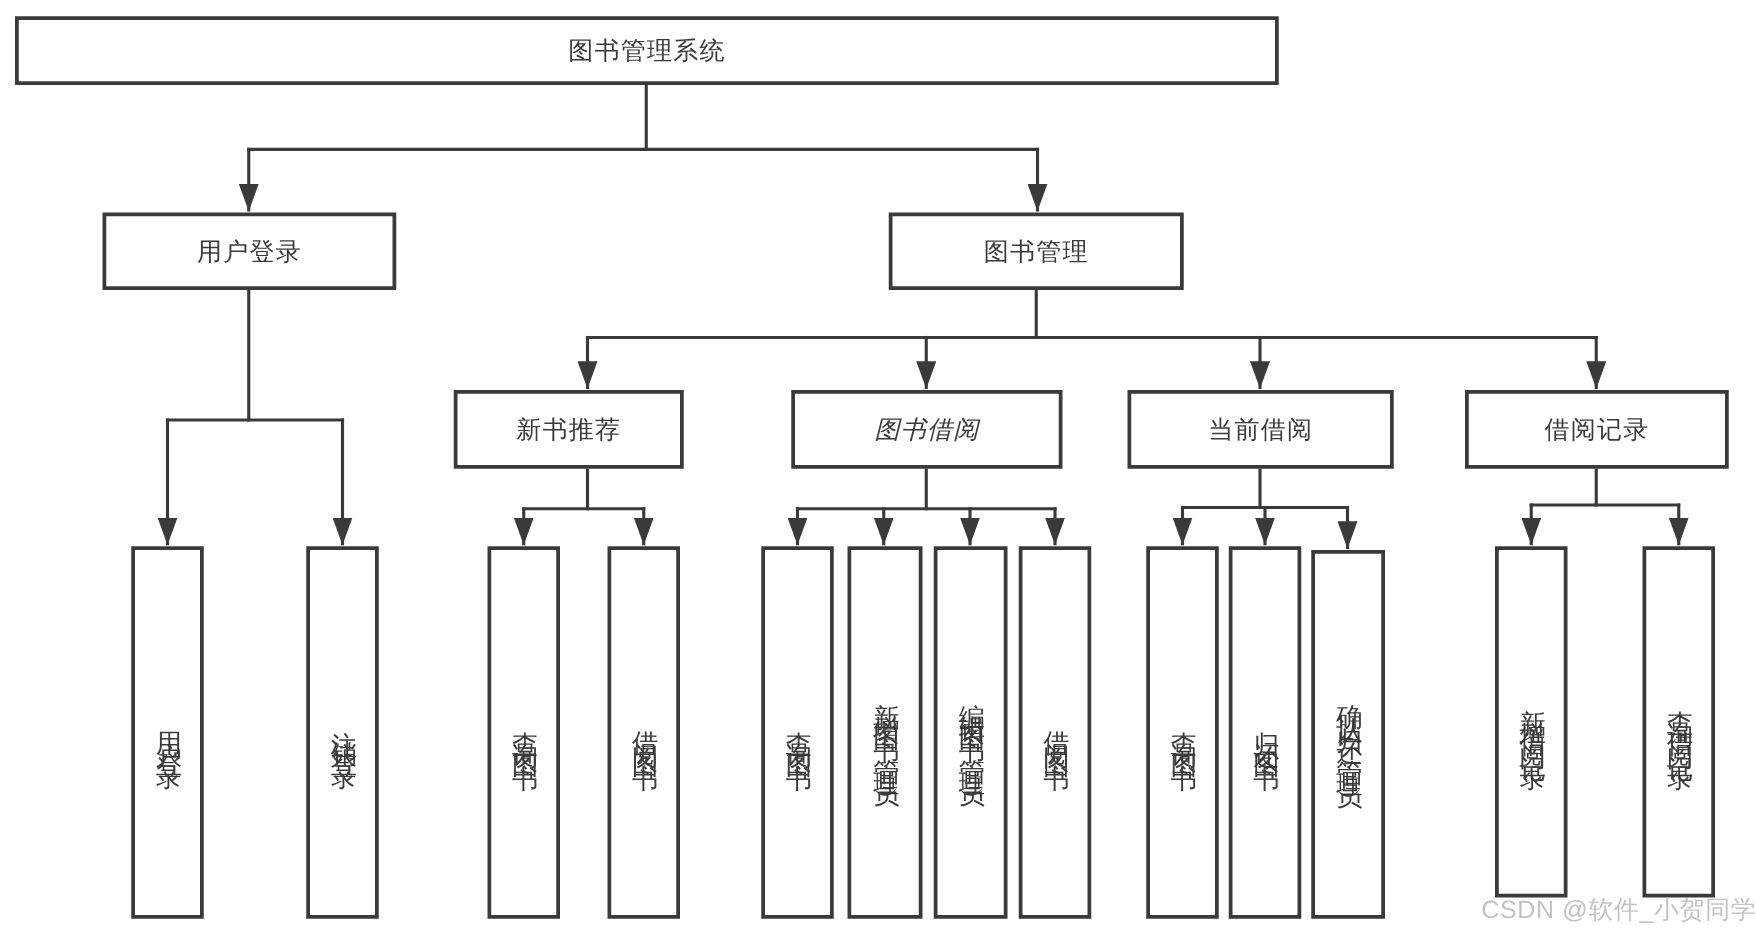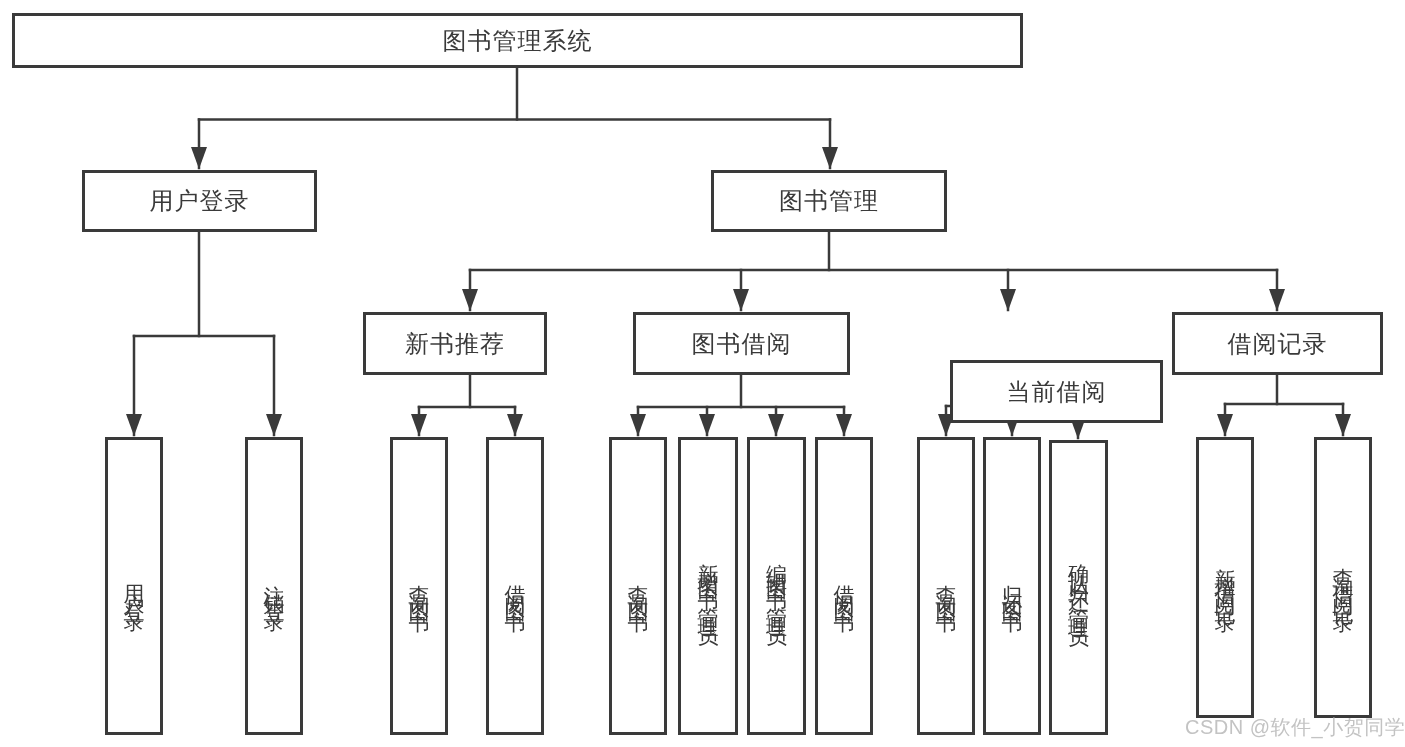--- a/index.html
+++ b/index.html
@@ -27,21 +27,21 @@
     position: absolute;
     box-sizing: border-box;
     background: #ffffff;
     border: 3px solid #3a3a3a;
     display: flex;
     align-items: center;
     justify-content: center;
     color: #3a3a3a;
   }
   .node.h .label {
-    font-size: 24px;
+    font-size: 20px;
     letter-spacing: 1px;
     white-space: nowrap;
     color: #3a3a3a;
   }
   .node.v .label {
     writing-mode: vertical-rl;
     font-size: 21px;
     letter-spacing: 9px;
     color: #3a3a3a;
     white-space: nowrap;
@@ -133,24 +133,24 @@
   <div class="node h" style="left:82px; top:170px; width:235px; height:62px;">
     <span class="label">用户登录</span>
   </div>
   <div class="node h" style="left:711px; top:170px; width:236px; height:62px;align-items:center;">
     <span class="label">图书管理</span>
   </div>
 
   <div class="node h" style="left:363px; top:312px; width:184px; height:63px;">
     <span class="label">新书推荐</span>
   </div>
-  <div class="node h" style="left:633px; top:312px; width:217px; height:63px;">
+  <div class="node h" style="left:633px; top:312px; width:217px; height:63px;font-style:italic;">
     <span class="label">图书借阅</span>
   </div>
-  <div class="node h" style="left:950px; top:312px; width:213px; height:63px;margin-top:48px;">
+  <div class="node h" style="left:902px; top:312px; width:213px; height:63px;">
     <span class="label">当前借阅</span>
   </div>
   <div class="node h" style="left:1172px; top:312px; width:211px; height:63px;">
     <span class="label">借阅记录</span>
   </div>
 
   <div class="node v" style="left:105px; top:437px; width:58px; height:298px;">
     <span class="label">用户登录</span>
   </div>
   <div class="node v" style="left:245px; top:437px; width:58px; height:298px;">

